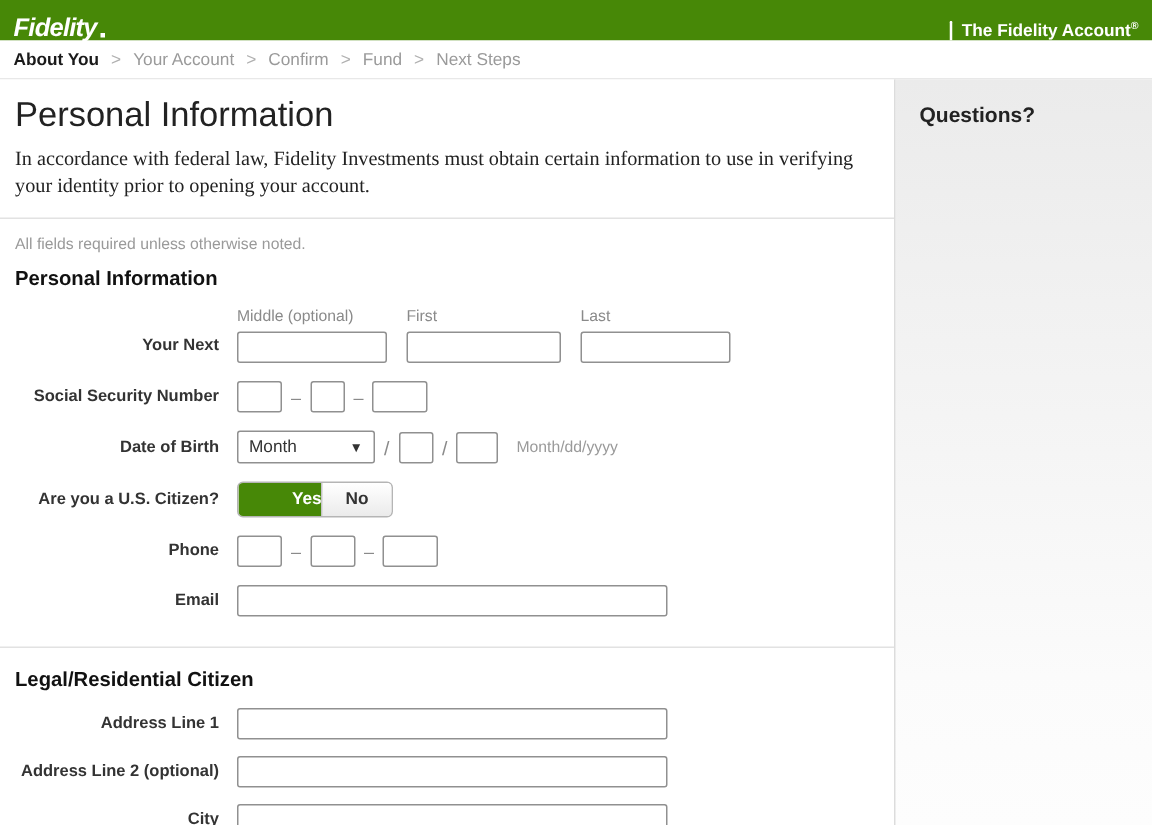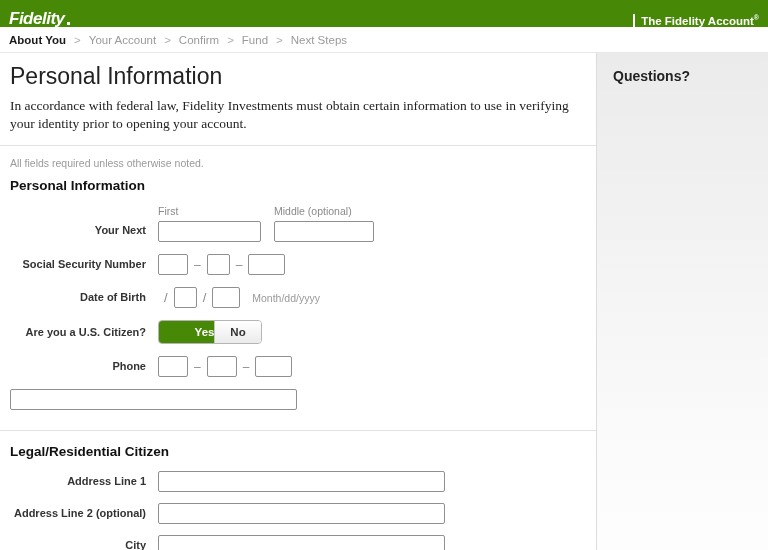--- a/index.html
+++ b/index.html
@@ -117,44 +117,52 @@
     <p class="intro">In accordance with federal law, Fidelity Investments must obtain certain information to use in verifying your identity prior to opening your account.</p>
     <hr class="divider">
     <p class="note">All fields required unless otherwise noted.</p>
 
     <h2>Personal Information</h2>
 
     <div class="form-row top-labeled">
       <label class="row-label">Your Next</label>
       <div class="fields">
         <div class="fg">
+          <span class="fl">Middle (optional)</span>
+          <input type="text" class="in-name-mid" style="">
+        </div>
+        <div class="fg">
           <span class="fl">First</span>
           <input type="text" class="in-name" style="">
         </div>
         <div class="fg">
-          <span class="fl">Middle (optional)</span>
-          <input type="text" class="in-name-mid" style="">
+          <span class="fl">Last</span>
+          <input type="text" class="in-name-last" style="">
         </div>
       </div>
     </div>
 
     <div class="form-row">
       <label class="row-label">Social Security Number</label>
       <div class="fields">
         <input type="text" class="in-ssn1" style="">
         <span class="dash">–</span>
         <input type="text" class="in-ssn2" style="">
         <span class="dash">–</span>
         <input type="text" class="in-ssn3" style="">
       </div>
     </div>
 
     <div class="form-row">
       <label class="row-label">Date of Birth</label>
       <div class="fields">
+        <div class="select">
+          <span>Month</span>
+          <span class="chev">▼</span>
+        </div>
         <span class="slash">/</span>
         <input type="text" class="in-dob" style="">
         <span class="slash">/</span>
         <input type="text" class="in-dob2" style="">
         <span class="hint">Month/dd/yyyy</span>
       </div>
     </div>
 
     <div class="form-row">
       <label class="row-label">Are you a U.S. Citizen?</label>
@@ -171,20 +179,21 @@
       <div class="fields">
         <input type="text" class="in-sm" style="">
         <span class="dash">–</span>
         <input type="text" class="in-sm" style="">
         <span class="dash">–</span>
         <input type="text" class="in-md" style="">
       </div>
     </div>
 
     <div class="form-row">
+      <label class="row-label">Email</label>
       <div class="fields">
         <input type="text" class="in-wide" style="">
       </div>
     </div>
 
     <hr class="divider section-gap">
 
     <h2 style="margin-top:13px;">Legal/Residential Citizen</h2>
 
     <div class="form-row addr-row">

